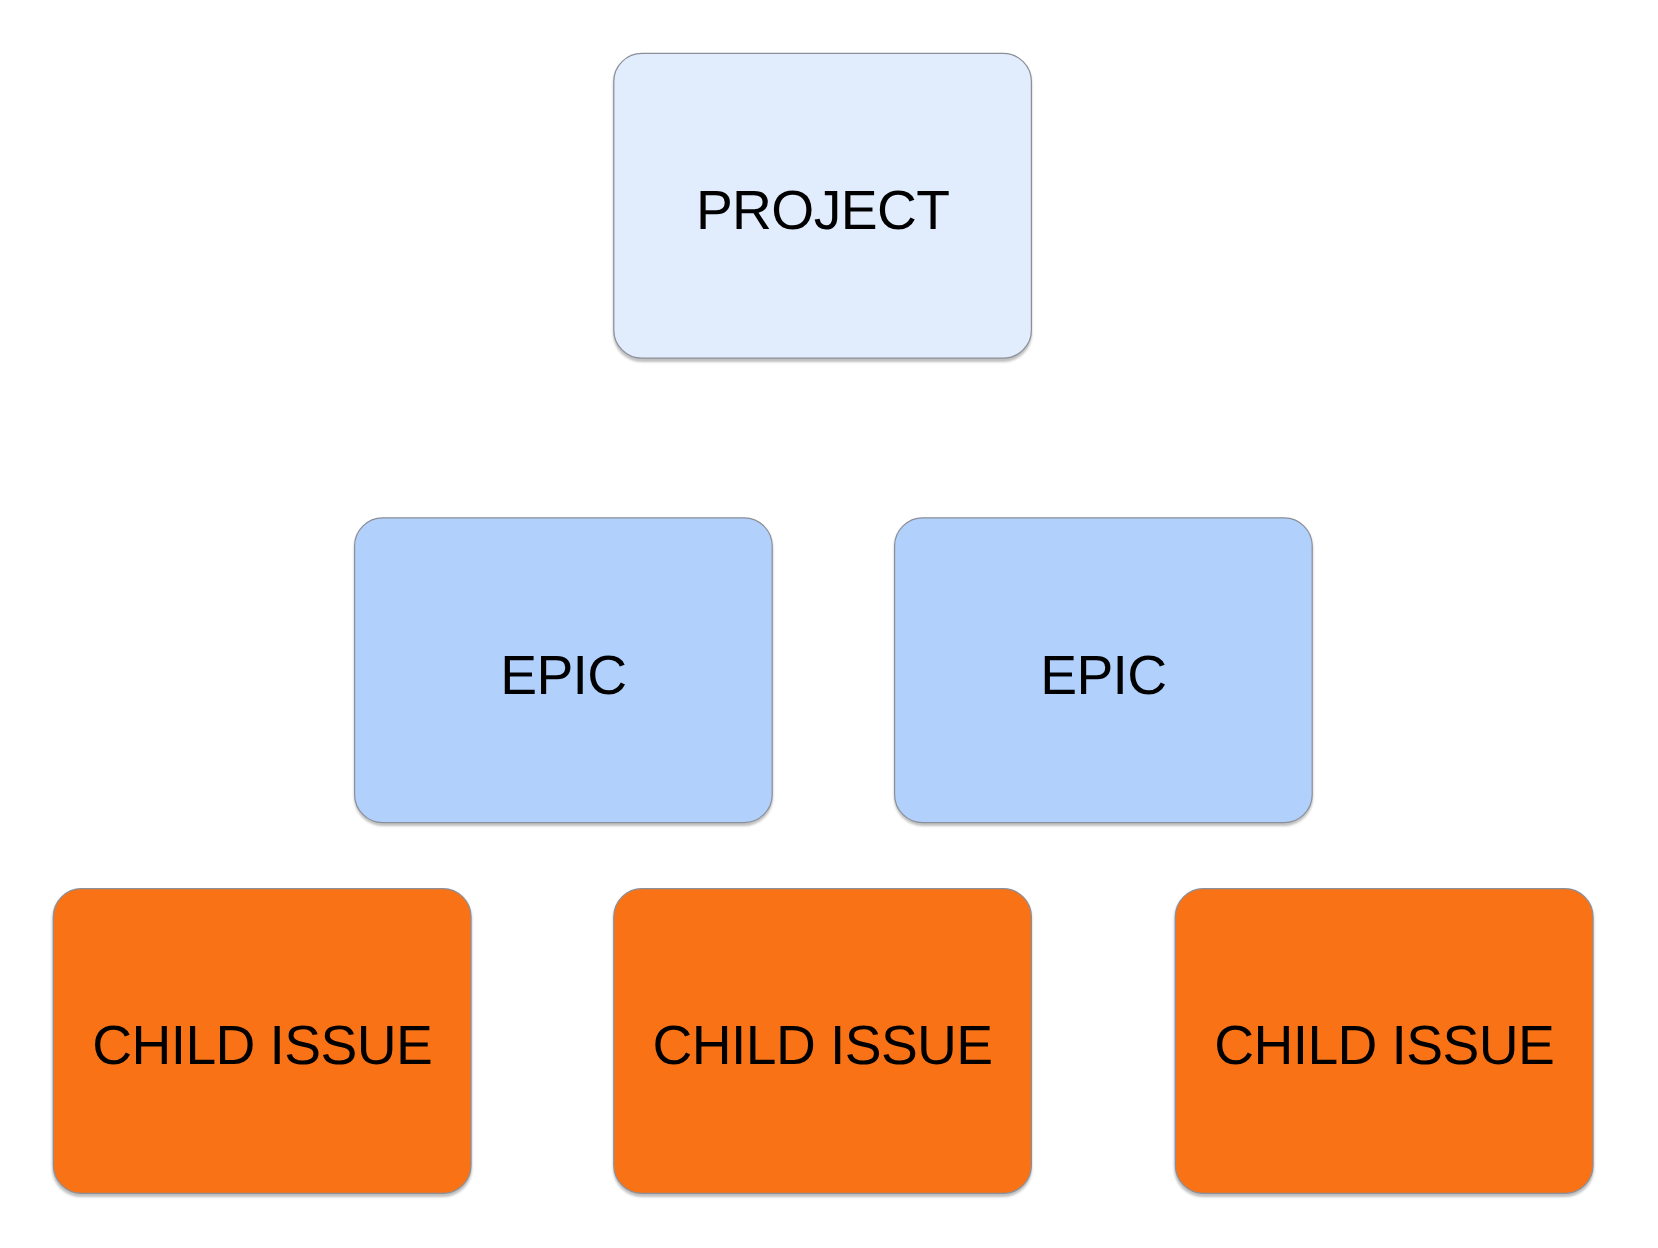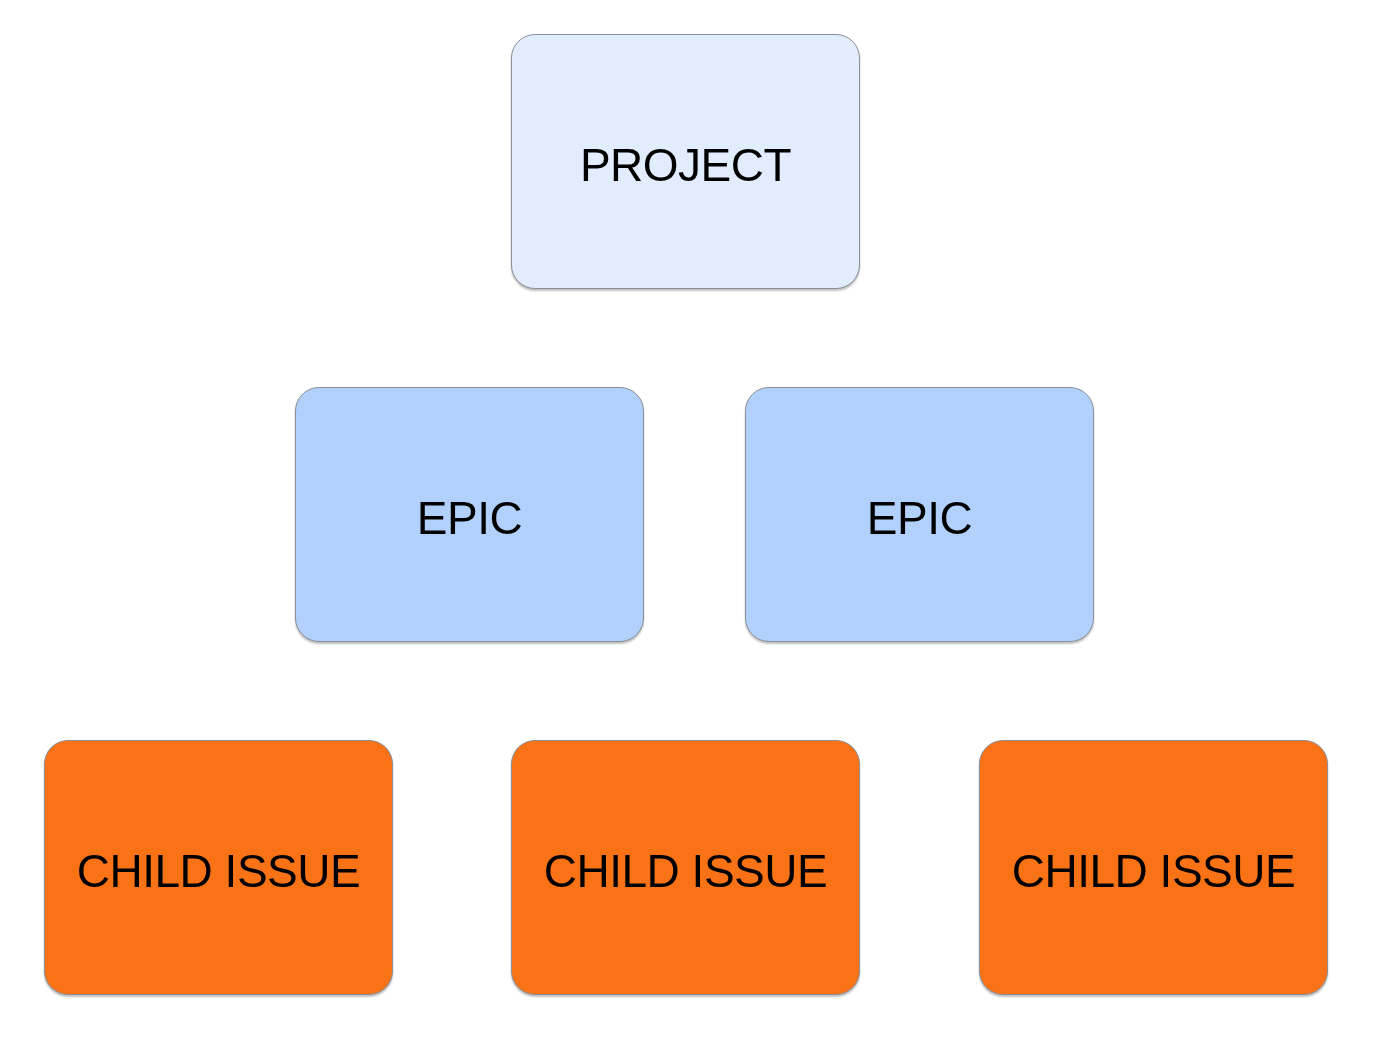--- a/index.html
+++ b/index.html
@@ -28,29 +28,29 @@
     }
     .node .label {
       margin-top: 103px;
       font-size: 46px;
       line-height: 54px;
       color: #000000;
       letter-spacing: -0.5px;
       white-space: nowrap;
     }
     .level-project { background: #e1edfd; }
-    .level-epic { background: #b1d1fc; }
+    .level-epic { background: #b1d1fc; margin-top: 44px; }
     .level-child { background: #f97316; }
   </style>
 </head>
 <body>
 
 <div>
 
-  <div class="node level-project" style="left:511px; top:34px;">
+  <div class="node level-project" style="left:511px; top:44px;">
     <span class="label">PROJECT</span>
   </div>
 
   <div class="node level-epic" style="left:295px; top:387px;">
     <span class="label">EPIC</span>
   </div>
 
   <div class="node level-epic" style="left:745px; top:387px;">
     <span class="label">EPIC</span>
   </div>

